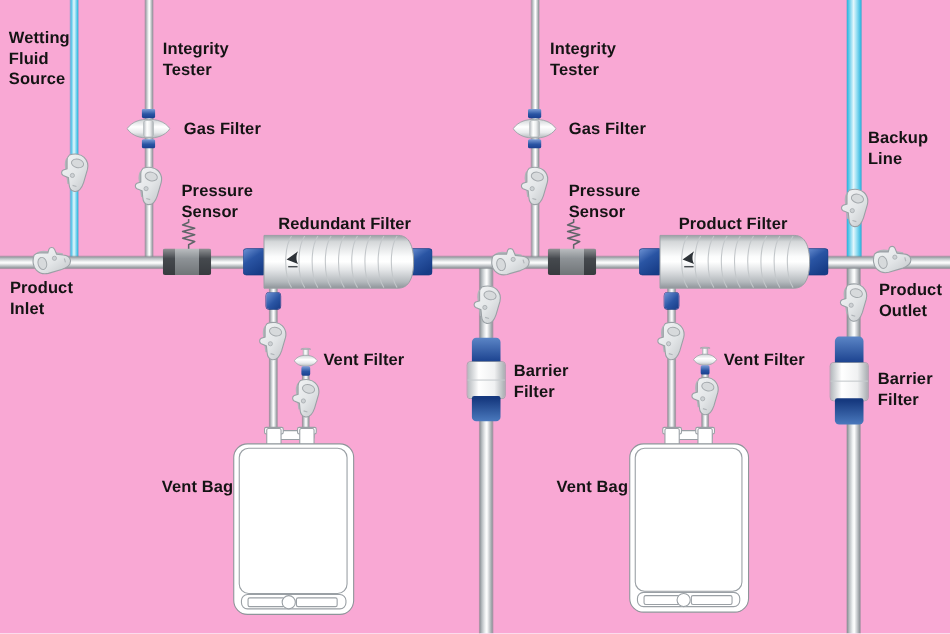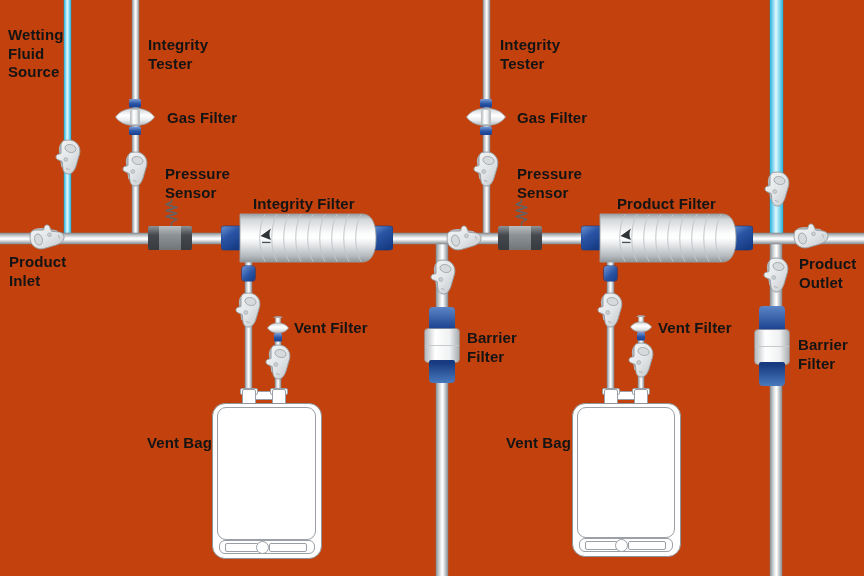--- a/index.html
+++ b/index.html
@@ -1,17 +1,17 @@
 <!DOCTYPE html>
 <html><head>
 <meta charset="utf-8">
 <style>
   html,body{margin:0;padding:0;background:#fff;}
   #stage{
-    position:relative;width:864px;height:576px;background:#c2410c;overflow:hidden;
+    position:relative;width:864px;height:576px;background:#f9a8d4;overflow:hidden;
     font-family:"Liberation Sans","DejaVu Sans",sans-serif;
   }
   .el{position:absolute;}
   
   .tube-v{
     background:linear-gradient(90deg,#878d92 0%,#b9bec2 18%,#eef0f1 42%,#ffffff 55%,#d2d5d8 72%,#878d92 100%);
     box-shadow:0 0 0 0.6px rgba(130,136,140,.45);
   }
   .tube-h{
     background:linear-gradient(180deg,#878d92 0%,#b9bec2 18%,#eef0f1 42%,#ffffff 55%,#d2d5d8 72%,#878d92 100%);
@@ -266,29 +266,31 @@
     </svg>
 
   <div class="lbl" style="left:8px;top:26px">Wetting
 Fluid
 Source</div>
   <div class="lbl" style="left:148px;top:36px">Integrity
 Tester</div>
   <div class="lbl" style="left:167px;top:109px">Gas Filter</div>
   <div class="lbl" style="left:165px;top:165px">Pressure
 Sensor</div>
-  <div class="lbl" style="left:253px;top:195px">Integrity Filter</div>
+  <div class="lbl" style="left:253px;top:195px">Redundant Filter</div>
   <div class="lbl" style="left:9px;top:253px">Product
 Inlet</div>
   <div class="lbl" style="left:500px;top:36px">Integrity
 Tester</div>
   <div class="lbl" style="left:517px;top:109px">Gas Filter</div>
   <div class="lbl" style="left:517px;top:165px">Pressure
 Sensor</div>
   <div class="lbl" style="left:617px;top:195px">Product Filter</div>
+  <div class="lbl" style="left:789px;top:117px">Backup
+Line</div>
   <div class="lbl" style="left:799px;top:255px">Product
 Outlet</div>
   <div class="lbl" style="left:467px;top:329px">Barrier
 Filter</div>
   <div class="lbl" style="left:798px;top:336px">Barrier
 Filter</div>
   <div class="lbl" style="left:294px;top:319px">Vent Filter</div>
   <div class="lbl" style="left:658px;top:319px">Vent Filter</div>
   <div class="lbl" style="left:147px;top:434px">Vent Bag</div>
   <div class="lbl" style="left:506px;top:434px">Vent Bag</div>

